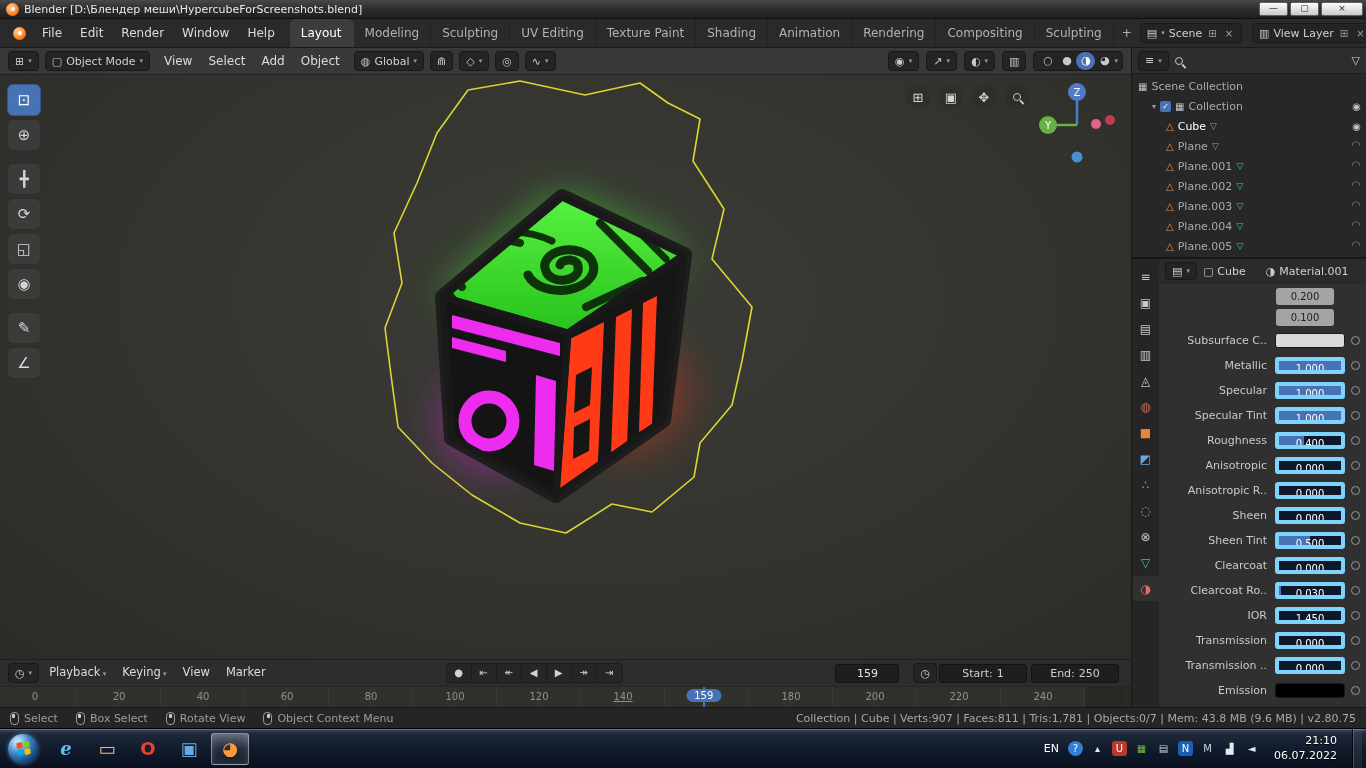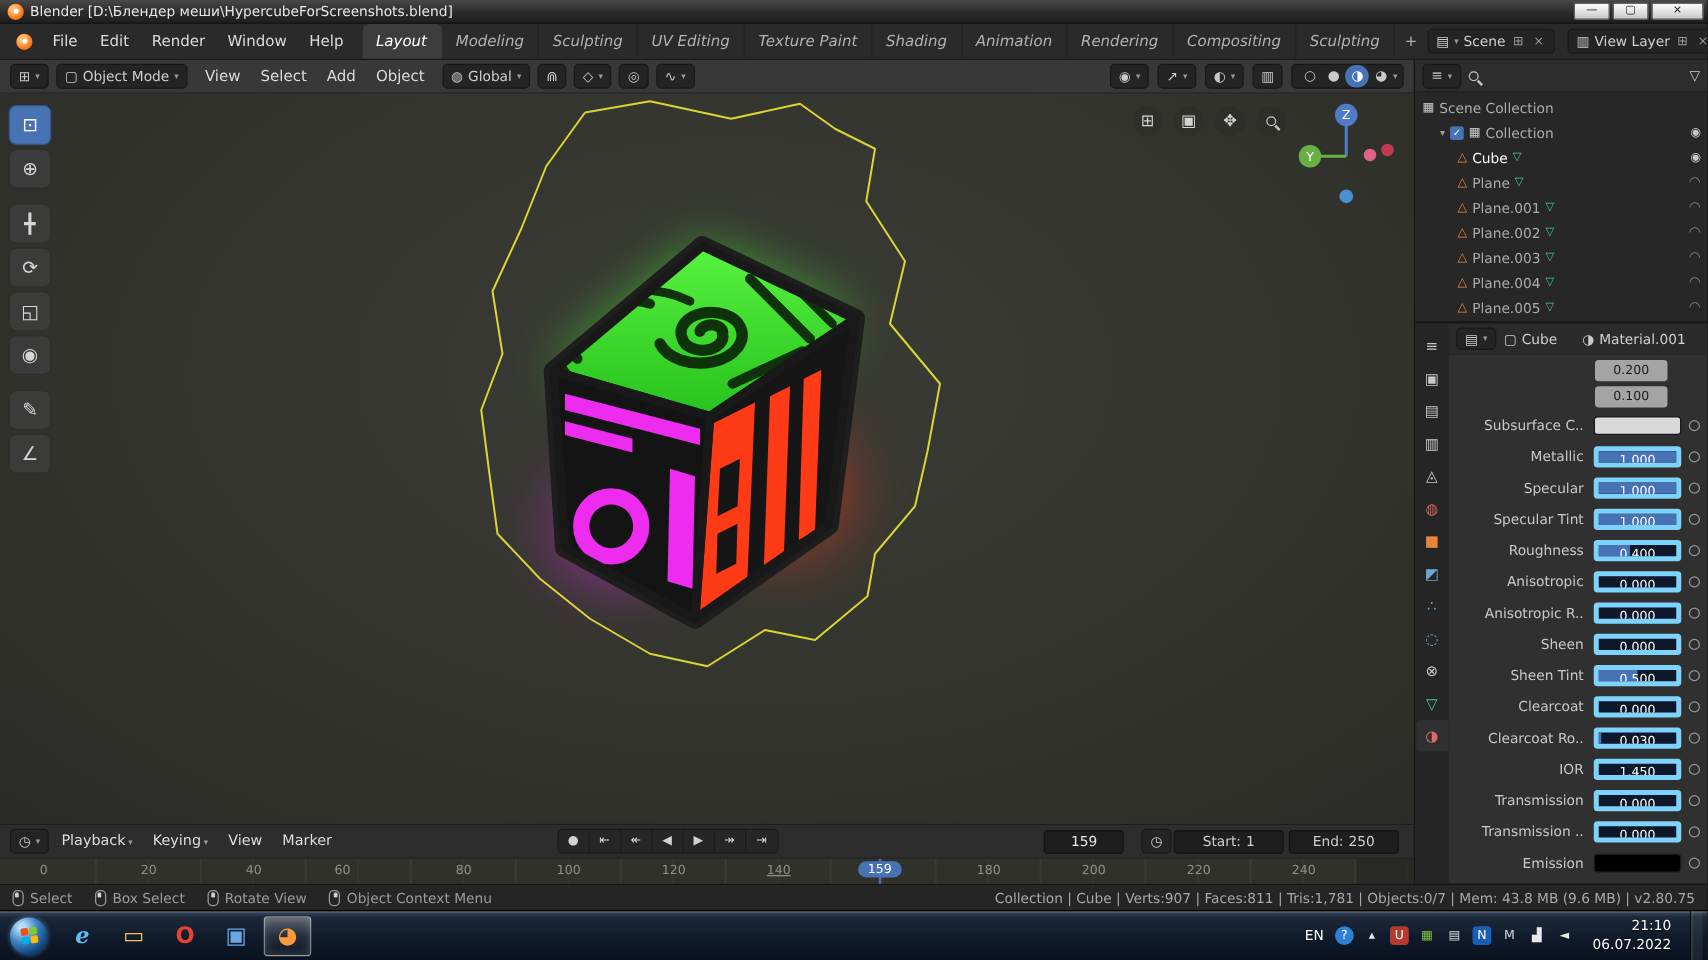--- a/index.html
+++ b/index.html
@@ -22,21 +22,21 @@
   .blogo{width:13px;height:13px;border-radius:50%;display:inline-block;position:relative;flex:0 0 auto;
          background:radial-gradient(circle at 38% 35%,#ffc27e 0 16%,#ff7f1e 58%,#cf5c00);}
   .blogo::after{content:"";position:absolute;width:4px;height:4px;background:#fff;border-radius:50%;left:5px;top:4px;}
 
   
   .topbar{height:29px;background:#2a2a2a;display:flex;align-items:stretch;border-bottom:1px solid #1b1b1b;
           padding-left:6px;flex:0 0 auto;}
   .app-menu{display:flex;align-items:center;padding:0 7px;}
   .menu-item{padding:0 9px;line-height:28px;color:#dcdcdc;font-size:12px;white-space:nowrap;}
   .ws-tabs{display:flex;margin-left:6px;}
-  .ws-tab{padding:0 11px;line-height:29px;font-size:12px;color:#b2b2b2;border-right:1px solid #232323;white-space:nowrap;font-style:italic;}
+  .ws-tab{padding:0 11px;line-height:29px;font-size:12px;color:#b2b2b2;border-right:1px solid #232323;white-space:nowrap;}
   .ws-tab.active{background:#3d3d3d;color:#ffffff;border-radius:6px 6px 0 0;border-right-color:transparent;}
   .ws-add{padding:0 8px;line-height:29px;color:#b2b2b2;}
   .tb-right{margin-left:auto;display:flex;align-items:center;gap:10px;padding-right:8px;}
   .chip{display:inline-flex;align-items:center;gap:4px;background:#242424;border:1px solid #191919;border-radius:4px;
         height:20px;padding:0 6px;font-size:11px;color:#cfcfcf;white-space:nowrap;}
   .chip .mini-btn{font-size:10px;color:#9d9d9d;padding:0 2px;}
   .gi{font-size:11px;color:#c9c9c9;line-height:1;}
   .caret{font-size:7px;color:#999;}
 
   
@@ -449,21 +449,21 @@
           </span>
           <span class="fbox range-box" style="margin-left:2px;margin-right:4px">
             <span>End:</span>
             <span>250</span>
           </span>
         </div>
         <div id="ruler" class="ruler">
             <span class="ruler-num" style="left: 35px;">0</span>
             <span class="ruler-num" style="left: 119px;">20</span>
             <span class="ruler-num" style="left: 203px;">40</span>
-            <span class="ruler-num" style="left: 274px;">60</span>
+            <span class="ruler-num" style="left: 287px;">60</span>
             <span class="ruler-num" style="left: 371px;">80</span>
             <span class="ruler-num" style="left: 455px;">100</span>
             <span class="ruler-num" style="left: 539px;">120</span>
             <span class="ruler-num" style="left: 623px; text-decoration: underline;">140</span>
             <span class="ruler-num" style="left: 707px;">160</span>
             <span class="ruler-num" style="left: 791px;">180</span>
             <span class="ruler-num" style="left: 875px;">200</span>
             <span class="ruler-num" style="left: 959px;">220</span>
             <span class="ruler-num" style="left: 1043px;">240</span>
             <div class="playhead" style="left: 702.8px;">

